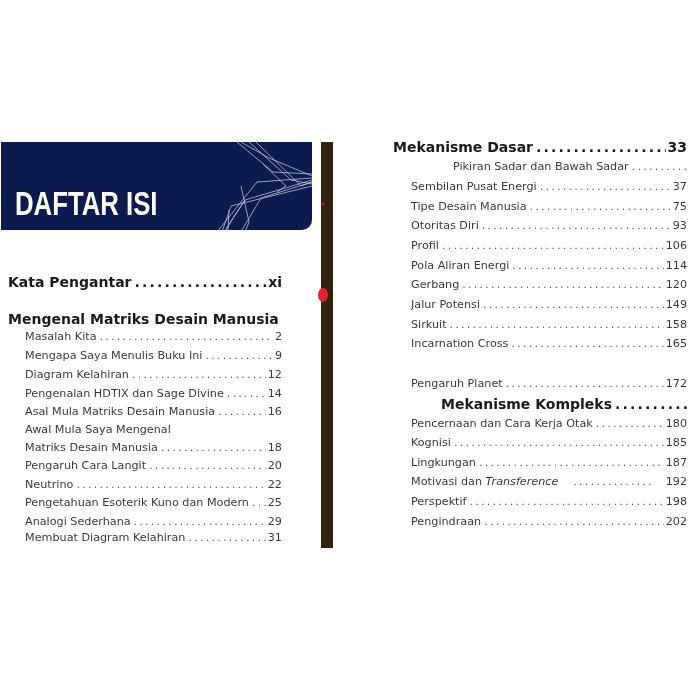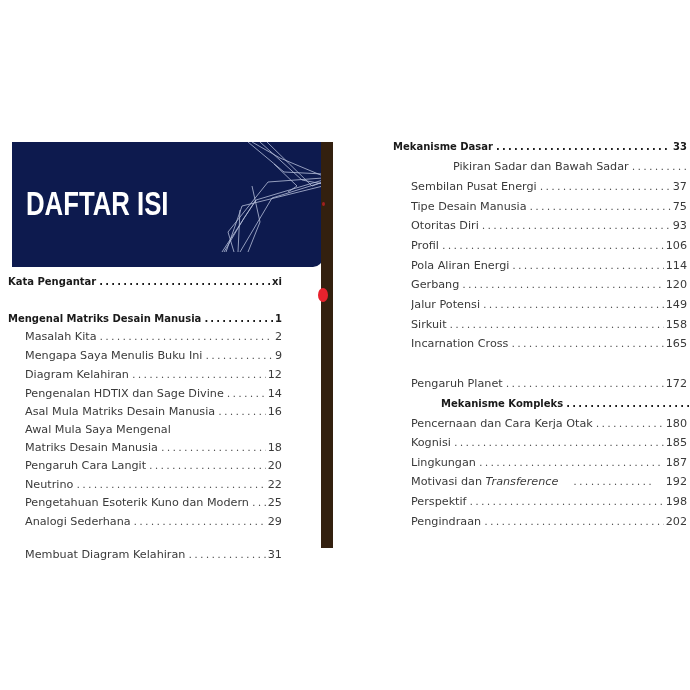--- a/index.html
+++ b/index.html
@@ -1,20 +1,20 @@
 <!DOCTYPE html>
 <html><head>
   <meta charset="utf-8">
   <style>
     * { margin: 0; padding: 0; box-sizing: border-box; }
     html, body { width: 690px; height: 690px; background: #ffffff; overflow: hidden; }
     body { position: relative; font-family: "DejaVu Sans", sans-serif; color: #333333; }
 
     .banner {
-      position: absolute; left: 12px; top: 142px; width: 311px; height: 125px;
+      position: absolute; left: 1px; top: 142px; width: 311px; height: 88px;
       background: #0d1a4e; border-bottom-right-radius: 10px; overflow: hidden;
     }
     .banner-title {
       position: absolute; left: 14px; top: 44px;
       font-family: "Liberation Sans", sans-serif; font-weight: bold;
       font-size: 33px; line-height: 36px; color: #ffffff;
       letter-spacing: 0px; transform: scaleX(0.78); transform-origin: left center;
       white-space: nowrap;
     }
     .banner-art { position: absolute; left: 0; top: 0; width: 311px; height: 110px; }
@@ -34,21 +34,21 @@
 
     .toc-col { position: absolute; }
     .toc-left { left: 0; top: 0; }
     .toc-right { left: 0; top: 0; }
 
     .row {
       position: absolute; display: flex; align-items: baseline;
       font-size: 11.2px; line-height: 16px; white-space: nowrap; overflow: hidden;
       color: #3a3a3a;
     }
-    .row.heading { font-weight: bold; color: #1a1a1a; font-size: 10px; }
+    .row.heading { font-weight: bold; color: #1a1a1a; font-size: 14px; }
     .row .label { flex: 0 0 auto; }
     .row .label i { font-style: italic; }
     .row .dots {
       flex: 1 1 auto; overflow: hidden; margin: 0 2px 0 3px;
       letter-spacing: 2.2px; color: #555;
     }
     .row .dots::before {
       content: "................................................................................................................";
     }
     .row .page { flex: 0 0 auto; text-align: right; }
@@ -142,21 +142,21 @@
   <div class="row" style="left:25px; top:495px; width:257px;">
     <span class="label">Pengetahuan Esoterik Kuno dan Modern</span>
     <span class="dots"></span>
     <span class="page">25</span>
   </div>
   <div class="row" style="left:25px; top:514px; width:257px;align-items:flex-end;">
     <span class="label">Analogi Sederhana</span>
     <span class="dots"></span>
     <span class="page">29</span>
   </div>
-  <div class="row" style="left:25px; top:547px; width:257px;">
+  <div class="row" style="left:25px; top:530px; width:257px;">
     <span class="label">Membuat Diagram Kelahiran</span>
     <span class="dots"></span>
     <span class="page">31</span>
   </div>
 </div>
 
 <div class="toc-col toc-right">
   <div class="row heading" style="left:393px; top:139px; width:294px;">
     <span class="label">Mekanisme Dasar</span>
     <span class="dots"></span>

